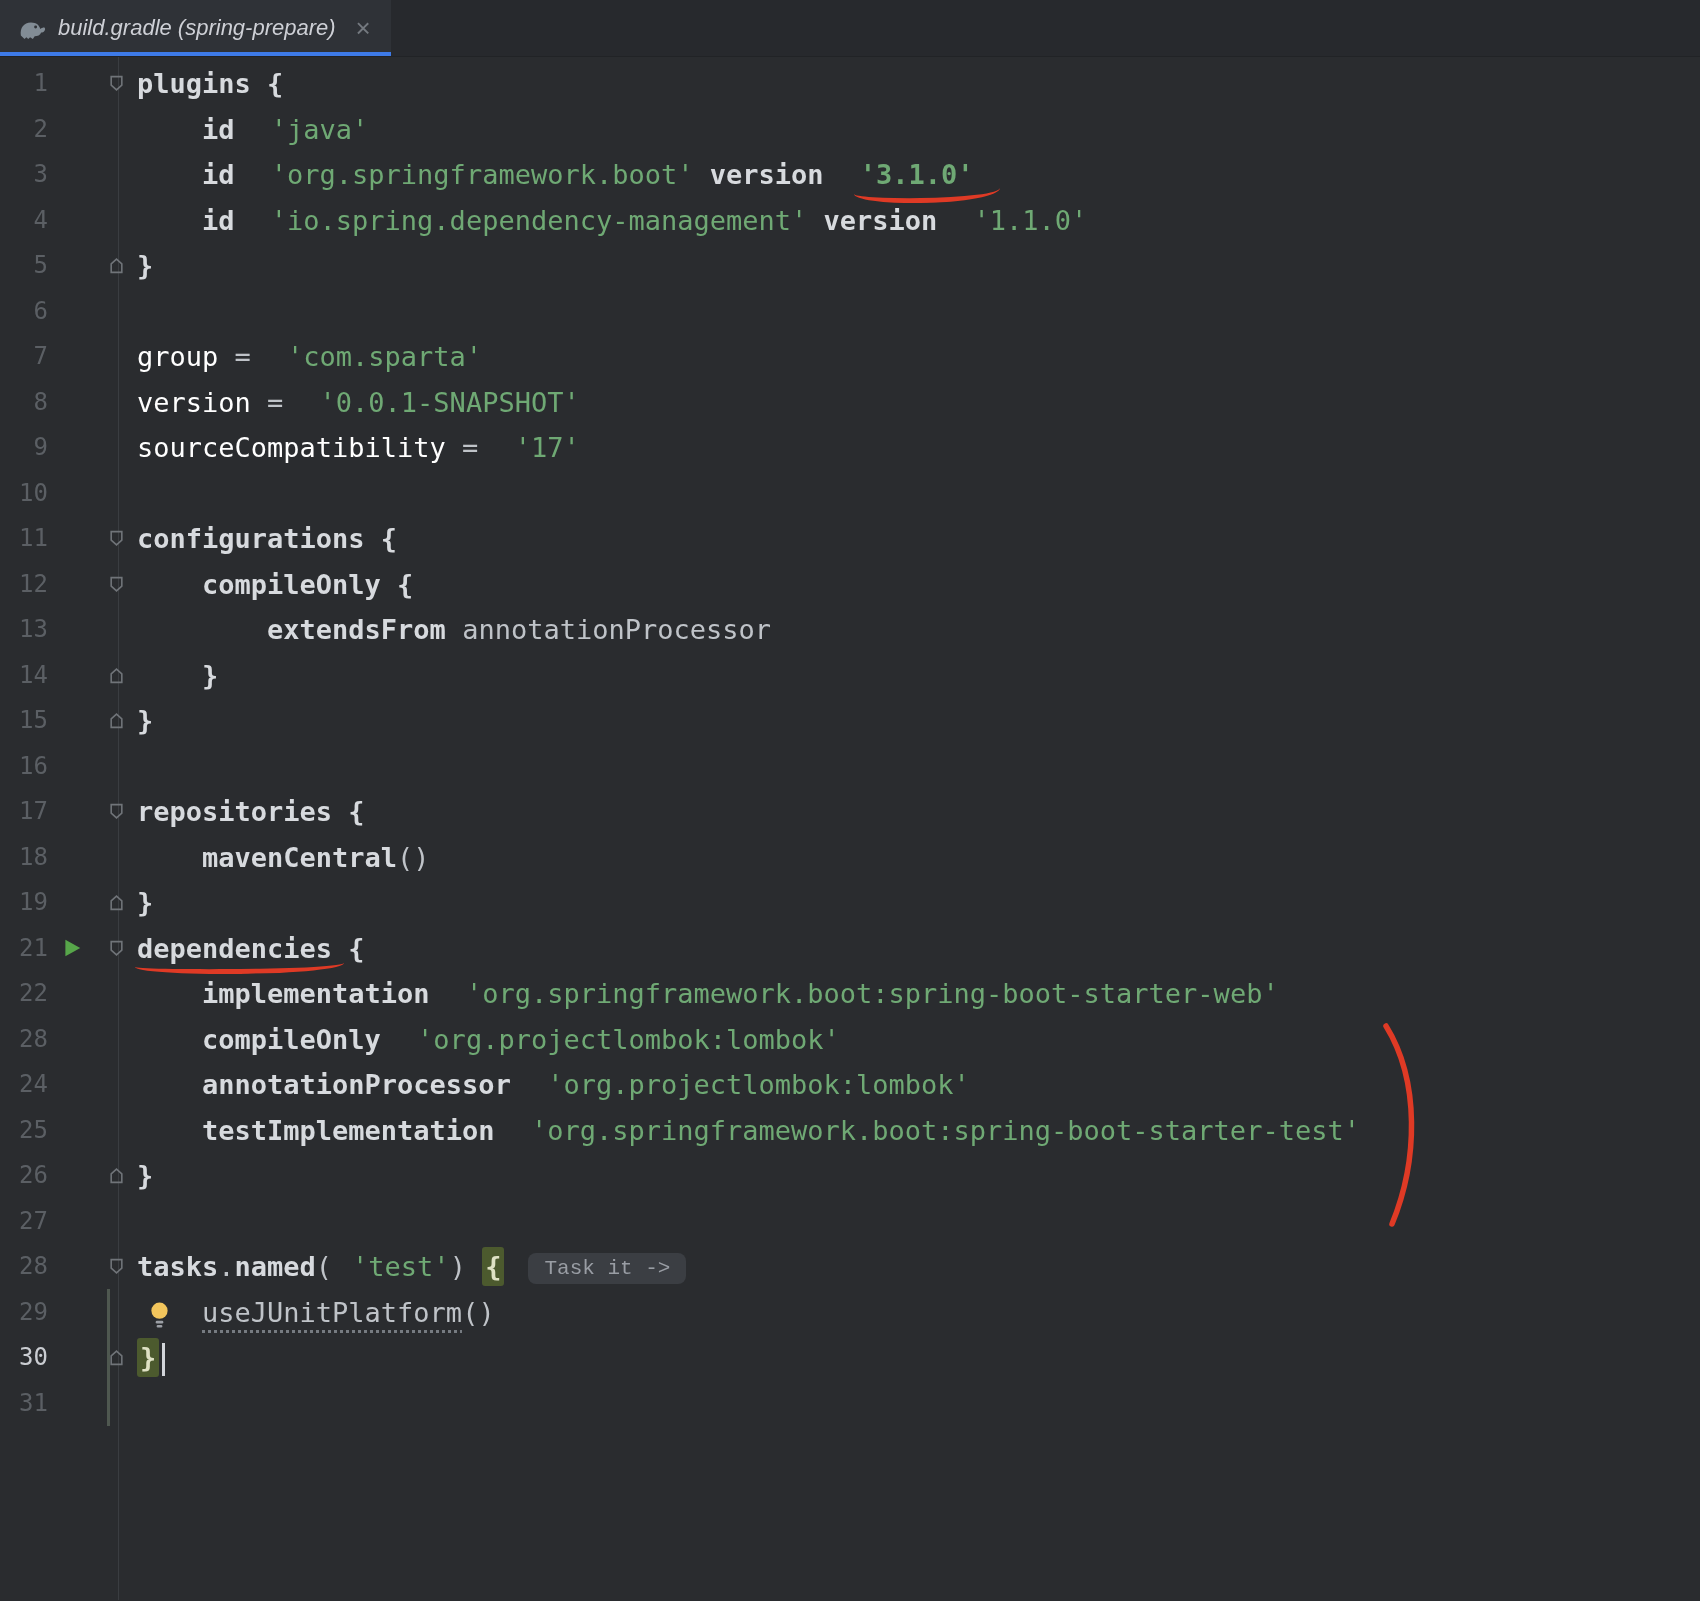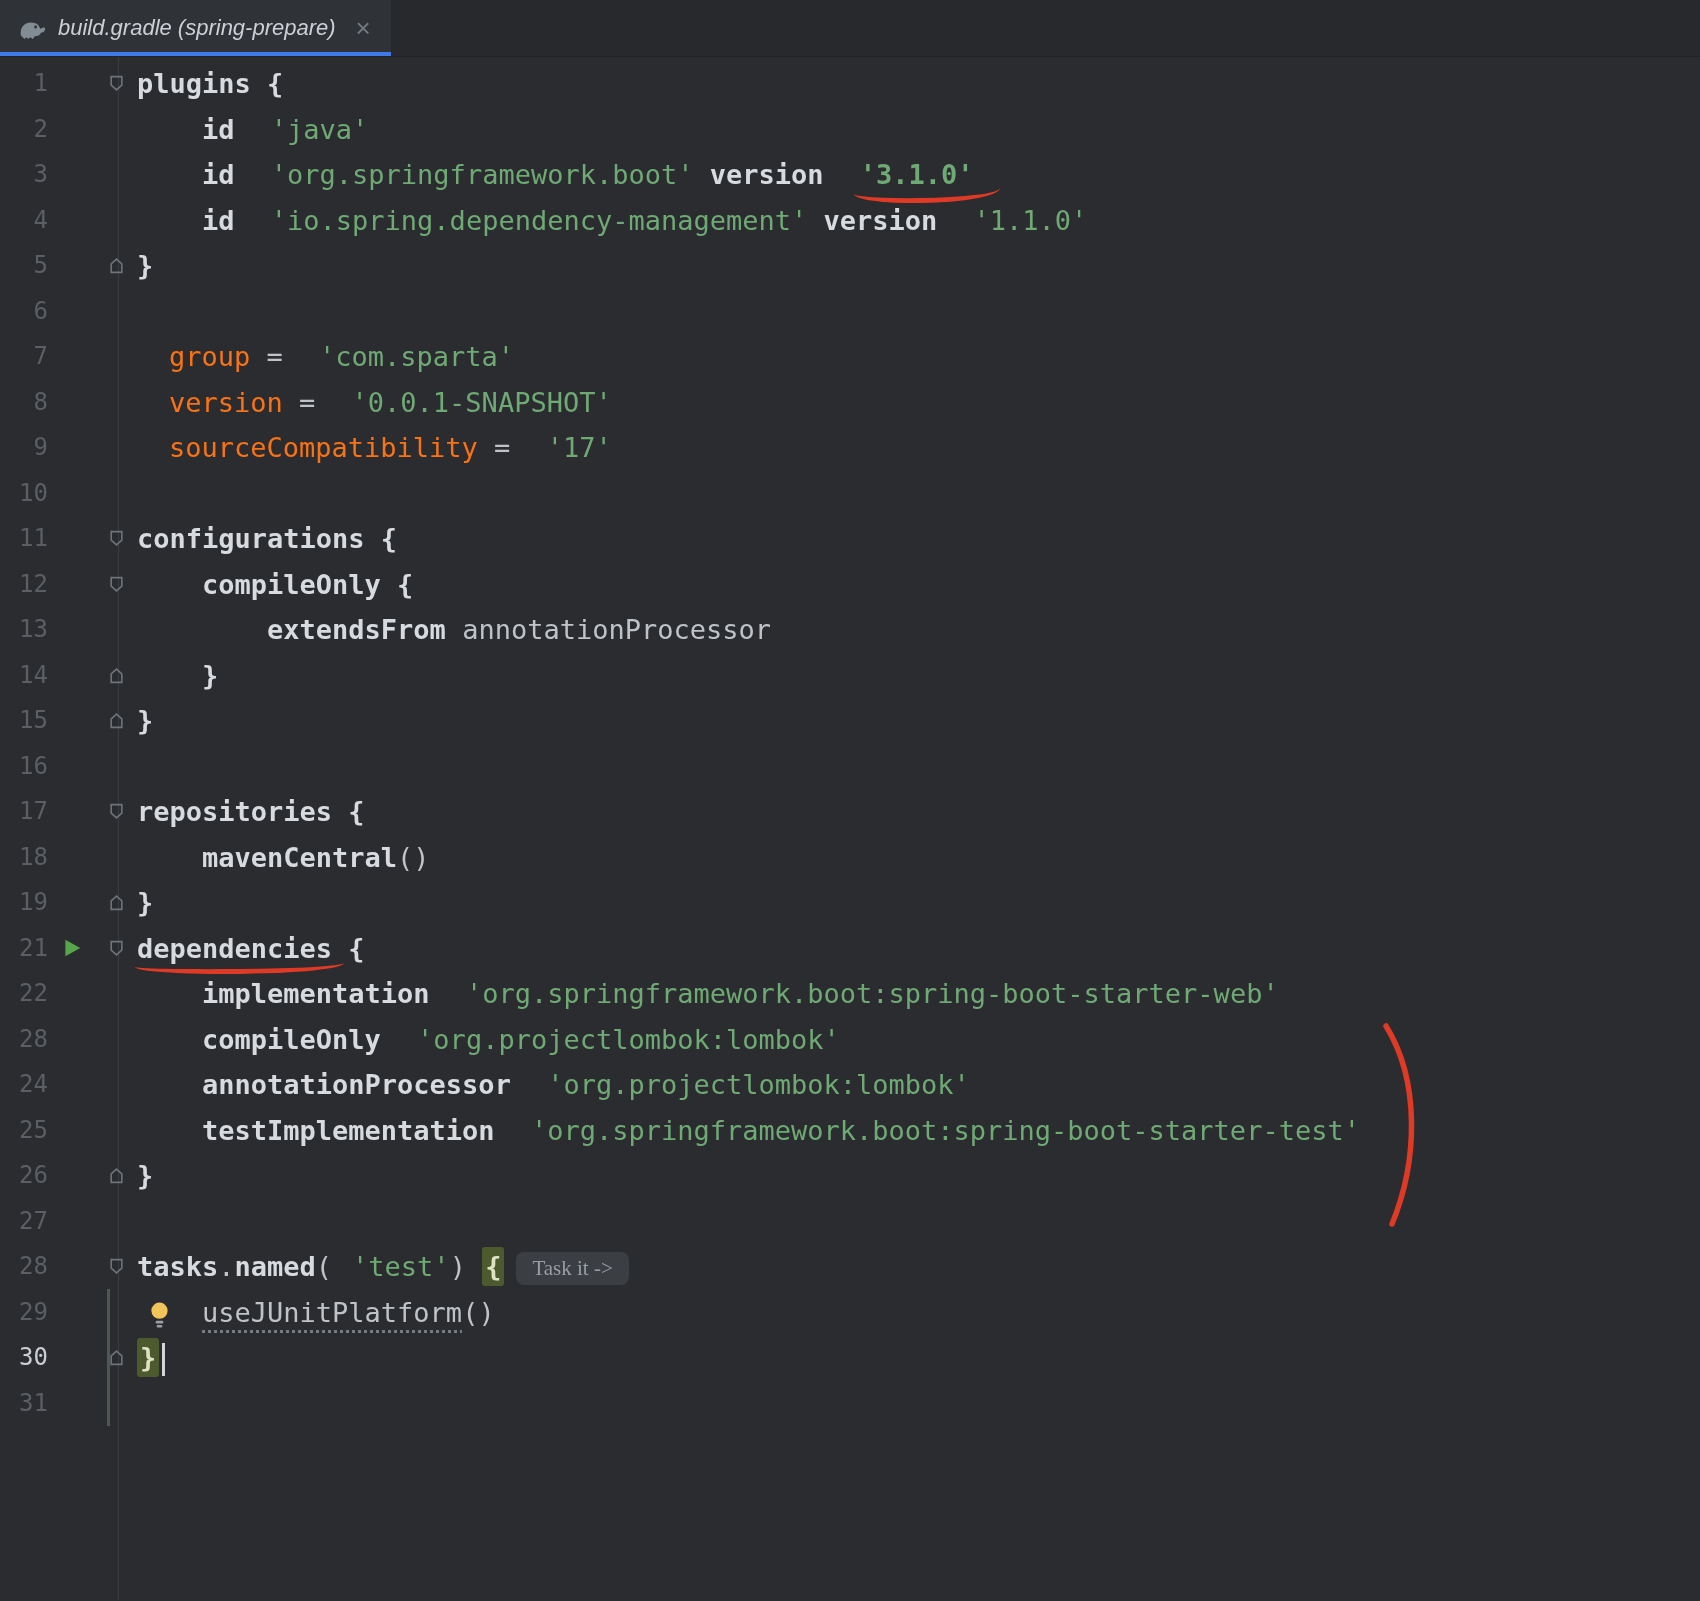--- a/index.html
+++ b/index.html
@@ -35,35 +35,35 @@
   .g-fold{width:41px;flex:none;display:flex;justify-content:center;align-items:center;position:relative;z-index:2;}
   .code{
     flex:1;white-space:pre;font-size:27px;line-height:45.5px;color:#BFC3C8;
     position:relative;height:45.5px;
   }
   .tok{white-space:pre;}
   .tok.ws,.tok.pl{color:#BFC3C8;}
   .tok.kw{color:#D7DADE;font-weight:bold;margin-top:12px;}
   .tok.br{color:#D7DADE;font-weight:bold;}
   .tok.str{color:#6FA974;margin-left:20px;}
-  .tok.prop{color:#f97316;margin-left:32px;}
+  .tok.prop{color:#ffffff;}
   .tok.fn{
     color:#BFC3C8;
     text-decoration:underline dotted #767B81;
     text-underline-offset:8px;
     text-decoration-thickness:2.5px;
   }
   .tok.brh{
     background:#4C5A2E;color:#DEE1C4;font-weight:bold;border-radius:3px;
     padding:4px 3px;
   }
   .tok.inlay{
-    display:inline-block;font-family:Liberation Serif, serif;font-size:21px;
+    display:inline-block;font-family:Liberation Mono, monospace;font-size:21px;
     color:#999DA4;background:#3B3E43;border-radius:8px;padding:4px 16px;
-    margin-left:12px;vertical-align:middle;line-height:normal;white-space:nowrap;
+    margin-left:24px;vertical-align:middle;line-height:normal;white-space:nowrap;
   }
   .caret{
     display:inline-block;width:3px;height:33px;background:#D2D5DA;
     vertical-align:middle;margin-left:3px;
   }
   .bulb{position:absolute;left:12px;top:8px;}
   
   .ru{position:relative;font-weight:bold;}
   .ru::after{
     content:"";position:absolute;left:-6px;right:-26px;bottom:-13px;height:14px;

